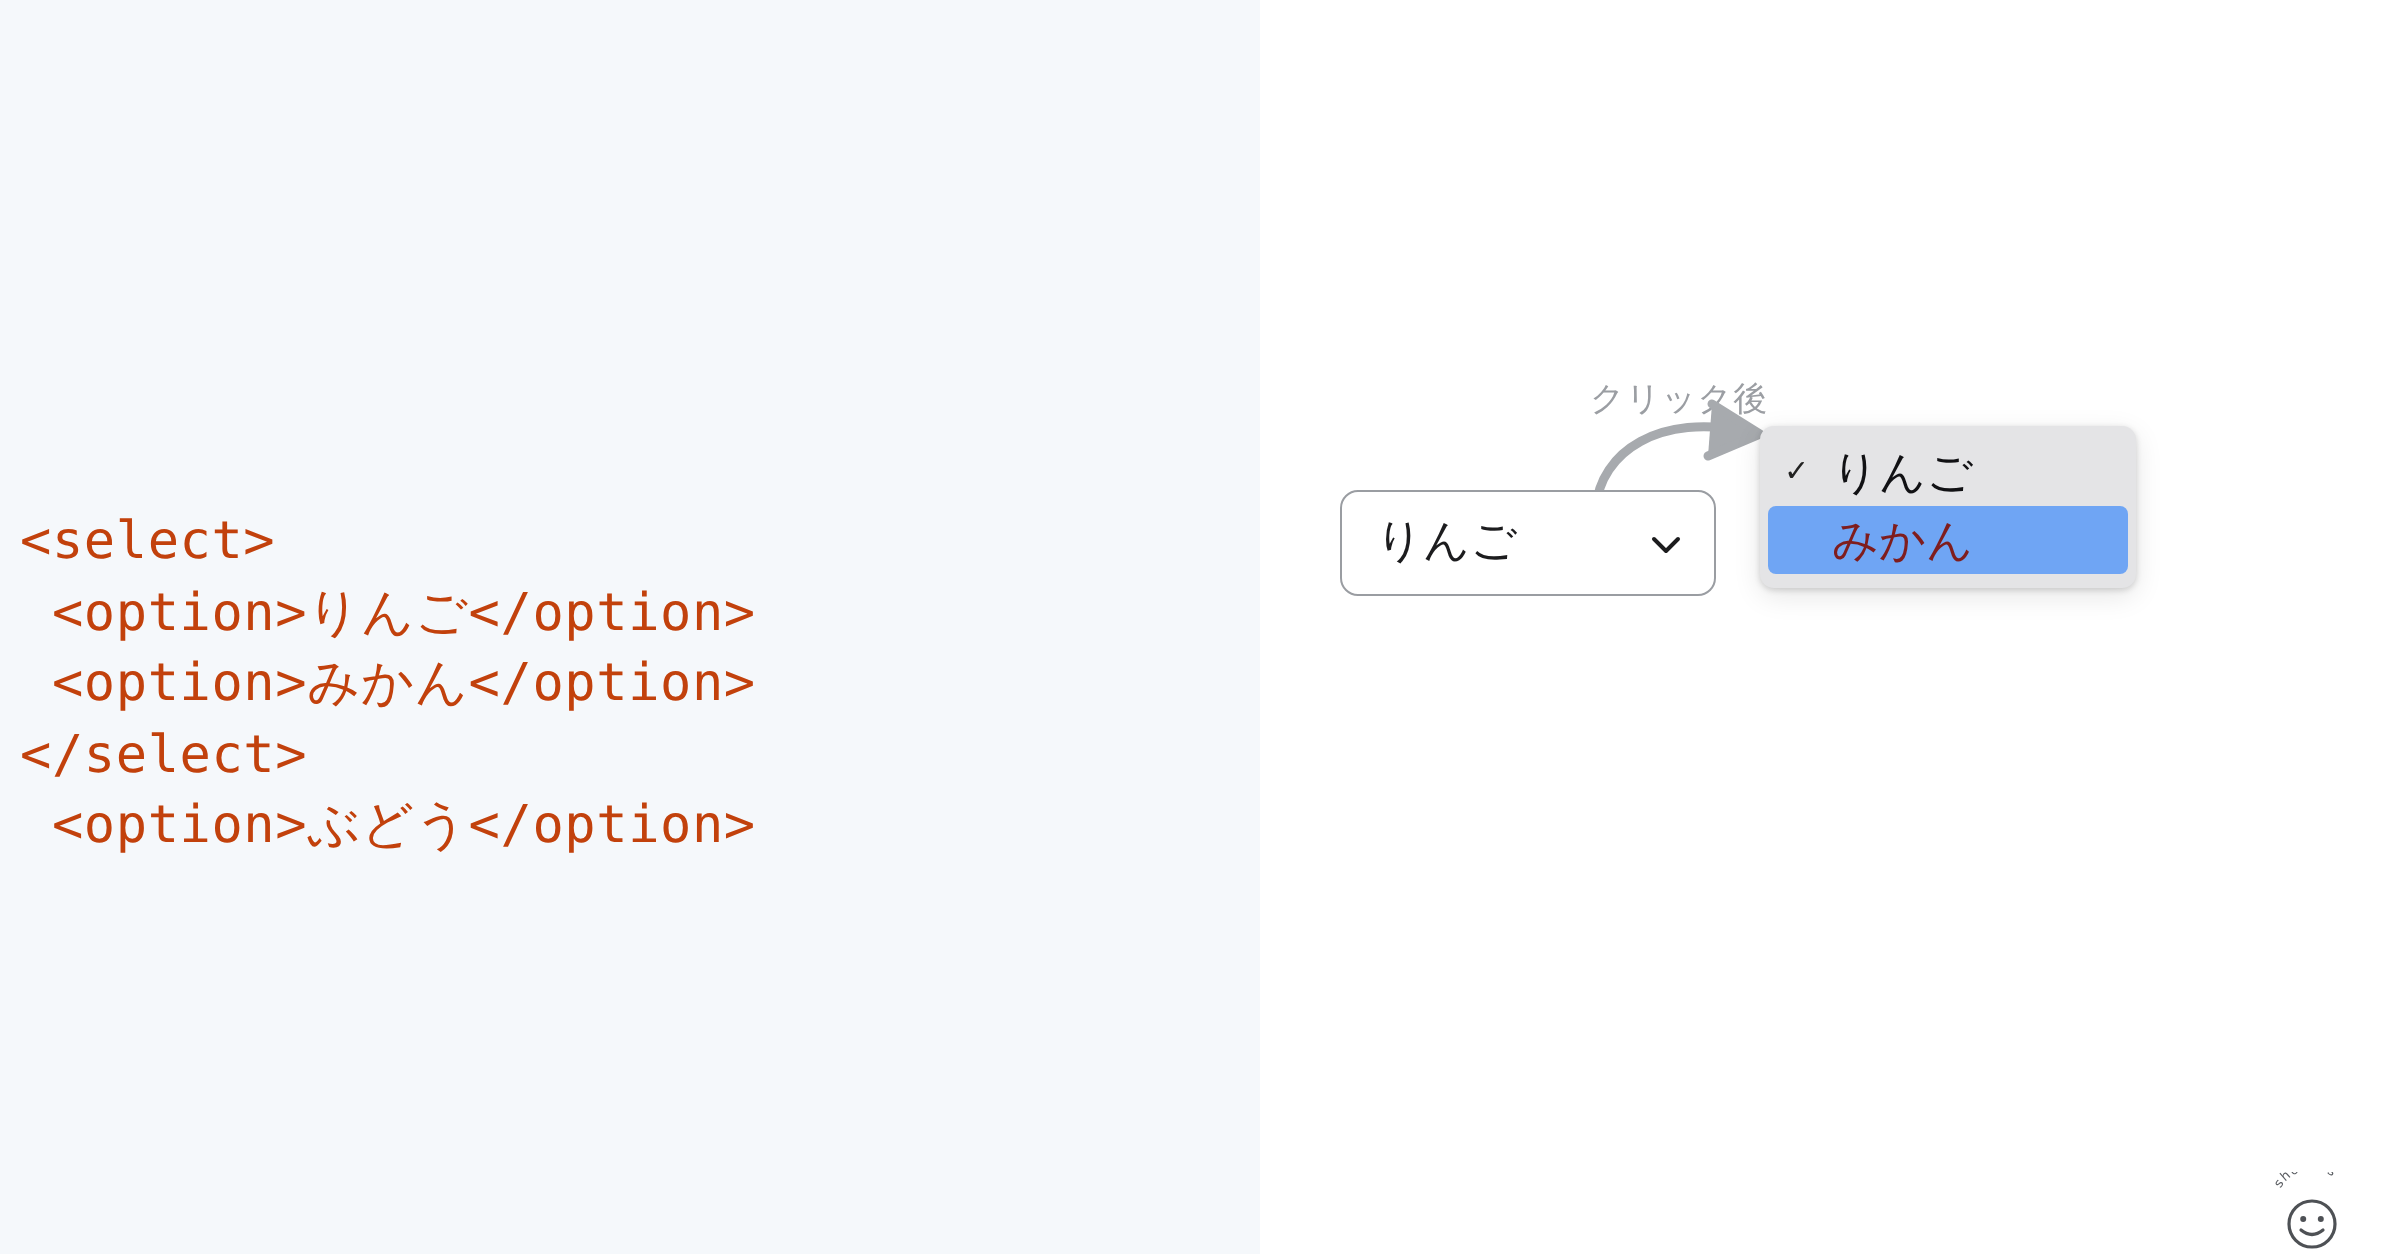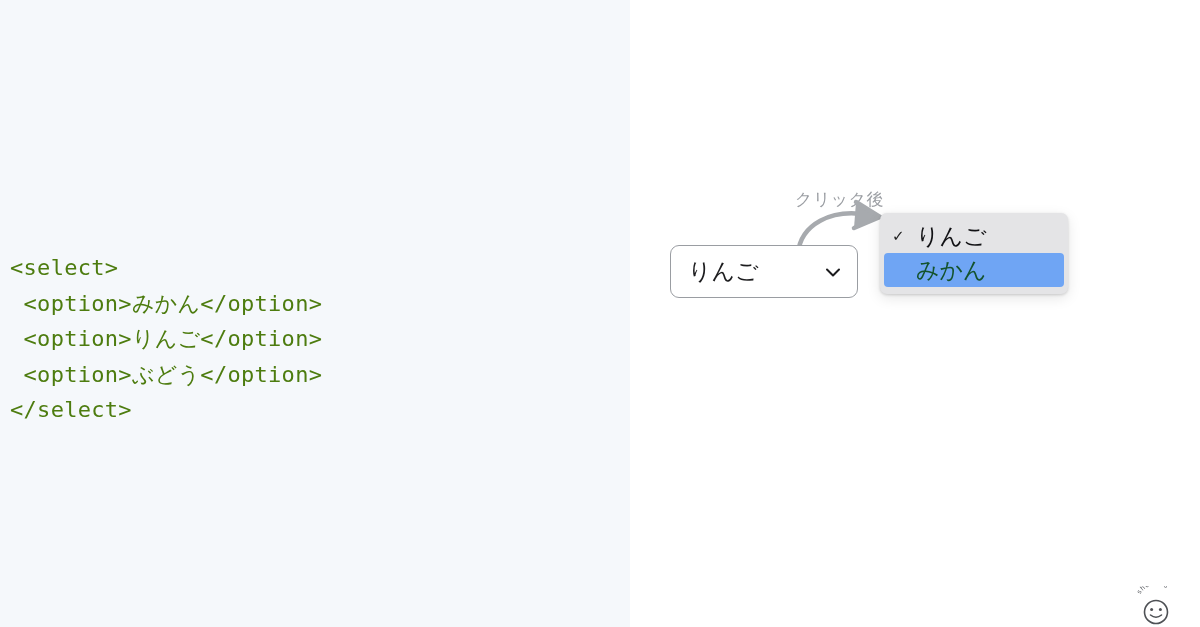--- a/index.html
+++ b/index.html
@@ -28,23 +28,23 @@
     top: 0;
     width: 630px;
     height: 627px;
     background: #f5f8fb;
   }
   .code-block {
     position: absolute;
     left: 10px;
     top: 228px;
     font-family: "DejaVu Sans Mono", "Liberation Mono", monospace;
-    font-size: 22px;
+    font-size: 26px;
     line-height: 35.5px;
-    color: #4d7c0f;
+    color: #c2410c;
     white-space: pre;
     letter-spacing: 0.3px;
   }
   .code-line {
     display: block;
     white-space: pre;
   }
 
   
   .demo-panel {
@@ -114,21 +114,21 @@
     position: absolute;
     left: 8px;
     top: 50%;
     transform: translateY(-50%);
     font-size: 15px;
     color: #222;
     line-height: 1;
   }
   .dropdown-item.highlighted {
     background: #6fa5f4;
-    color: #14532d;
+    color: #7f1d1d;
     text-align: center;
   }
 
   
   .annotation-label {
     position: absolute;
     left: 795px;
     top: 188px;
     font-size: 17px;
     color: #9b9ea3;
@@ -152,21 +152,21 @@
     height: 40px;
   }
   .watermark svg { display: block; }
 </style>
 </head>
 <body>
 
 <div class="canvas">
 
   <div class="code-panel">
-    <pre class="code-block"><span class="code-line">&lt;select&gt;</span><span class="code-line"> &lt;option&gt;みかん&lt;/option&gt;</span><span class="code-line"> &lt;option&gt;りんご&lt;/option&gt;</span><span class="code-line"> &lt;option&gt;ぶどう&lt;/option&gt;</span><span class="code-line">&lt;/select&gt;</span></pre>
+    <pre class="code-block"><span class="code-line">&lt;select&gt;</span><span class="code-line"> &lt;option&gt;りんご&lt;/option&gt;</span><span class="code-line"> &lt;option&gt;みかん&lt;/option&gt;</span><span class="code-line">&lt;/select&gt;</span><span class="code-line"> &lt;option&gt;ぶどう&lt;/option&gt;</span></pre>
   </div>
 
   <div class="demo-panel"></div>
 
   <div class="annotation-label">クリック後</div>
 
   <div class="annotation-arrow">
     <svg width="110" height="62" viewBox="0 0 110 62" fill="none" xmlns="http://www.w3.org/2000/svg">
       <path d="M6 58 C 8 30, 38 10, 82 20" stroke="#a7aaae" stroke-width="4.5" stroke-linecap="round" fill="none"></path>
       <path d="M64 6 L88 21 L62 32" stroke="#a7aaae" stroke-width="4.5" stroke-linecap="round" stroke-linejoin="round" fill="#a7aaae"></path>

